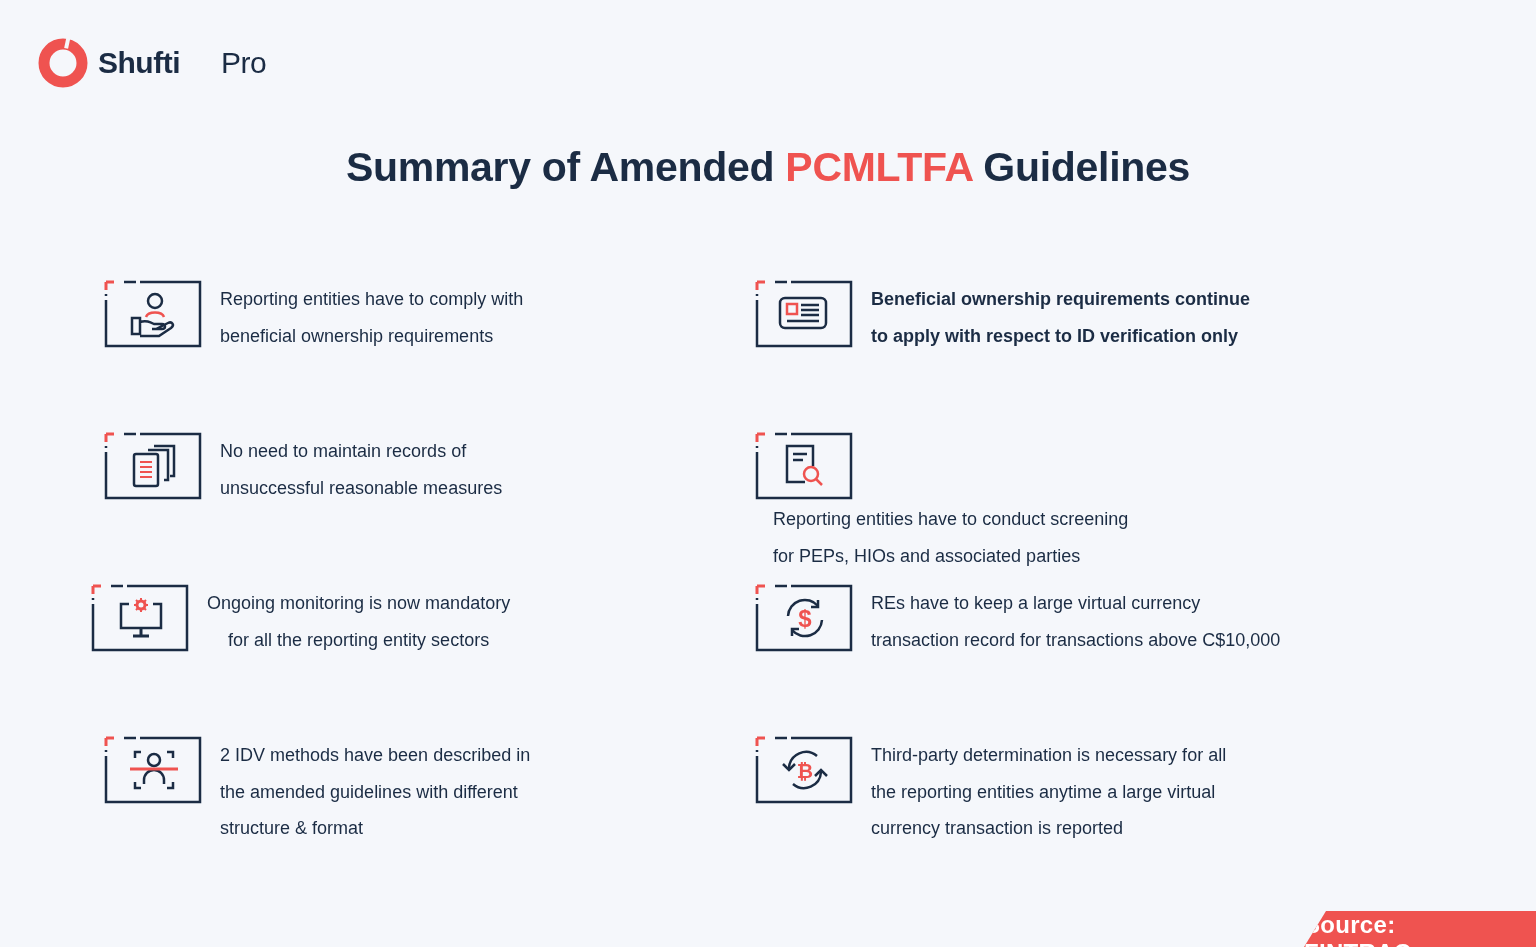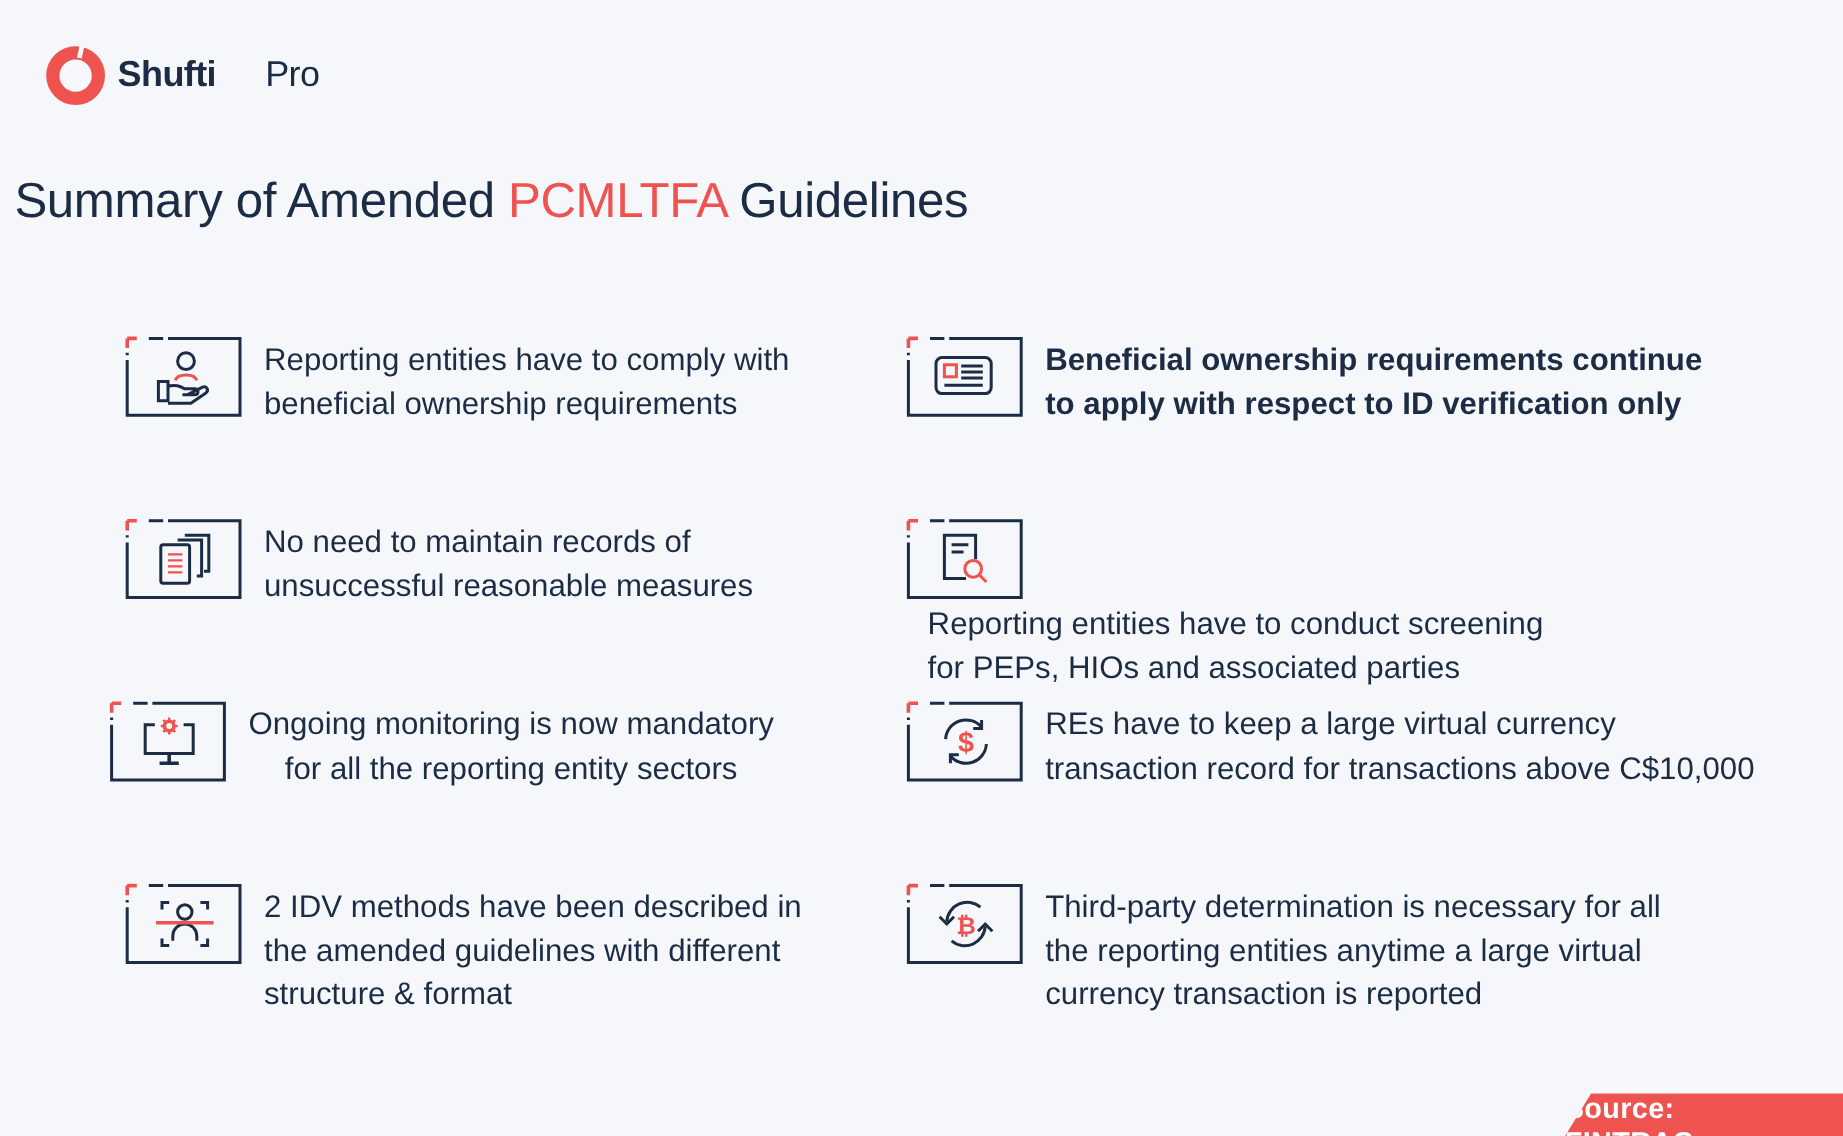--- a/index.html
+++ b/index.html
@@ -8,29 +8,29 @@
     background:#f5f7fb;
     font-family:"Liberation Sans", sans-serif;
     color:#1b2c44;
   }
   .logo { position:absolute; left:36px; top:36px; display:flex; align-items:center; }
   .logo-mark { width:54px; height:54px; }
   .logo-text { margin-left:8px; font-size:30px; letter-spacing:-0.5px; color:#1b2c44; }
   .logo-text .b { font-weight:bold;margin-top:24px; }
   .logo-text .l { font-weight:normal;padding-left:41px; }
   .title {
-    position:absolute; left:12px; right:0; top:144px; text-align:left;
-    font-size:41px; font-weight:normal; color:#1b2c44; letter-spacing:-0.3px;
+    position:absolute; left:0; right:0; top:144px; text-align:center;
+    font-size:41px; font-weight:bold; color:#1b2c44; letter-spacing:-0.3px;
   }
   .title .accent { color:#ef5350; }
   .item { position:absolute; display:flex; align-items:flex-start; }
   .icon-box { width:98px; height:68px; flex:none; position:relative; }
   .icon-box svg { position:absolute; left:0; top:0; }
   .item-text {
-    margin-left:18px; margin-top:1px; font-size:26px; line-height:36.5px; color:#1b2c44;
+    margin-left:18px; margin-top:1px; font-size:18px; line-height:36.5px; color:#1b2c44;
   }
   .source {
     position:absolute; right:0; bottom:0; width:232px; height:36px;
     background:#ef5350; color:#fff;
     clip-path:polygon(22px 0, 100% 0, 100% 100%, 0 100%);
     display:flex; align-items:flex-start; justify-content:flex-end; padding-right:34px;
     box-sizing:border-box; font-size:24px; font-weight:bold; letter-spacing:0.3px;
   }
 </style>
 </head>

